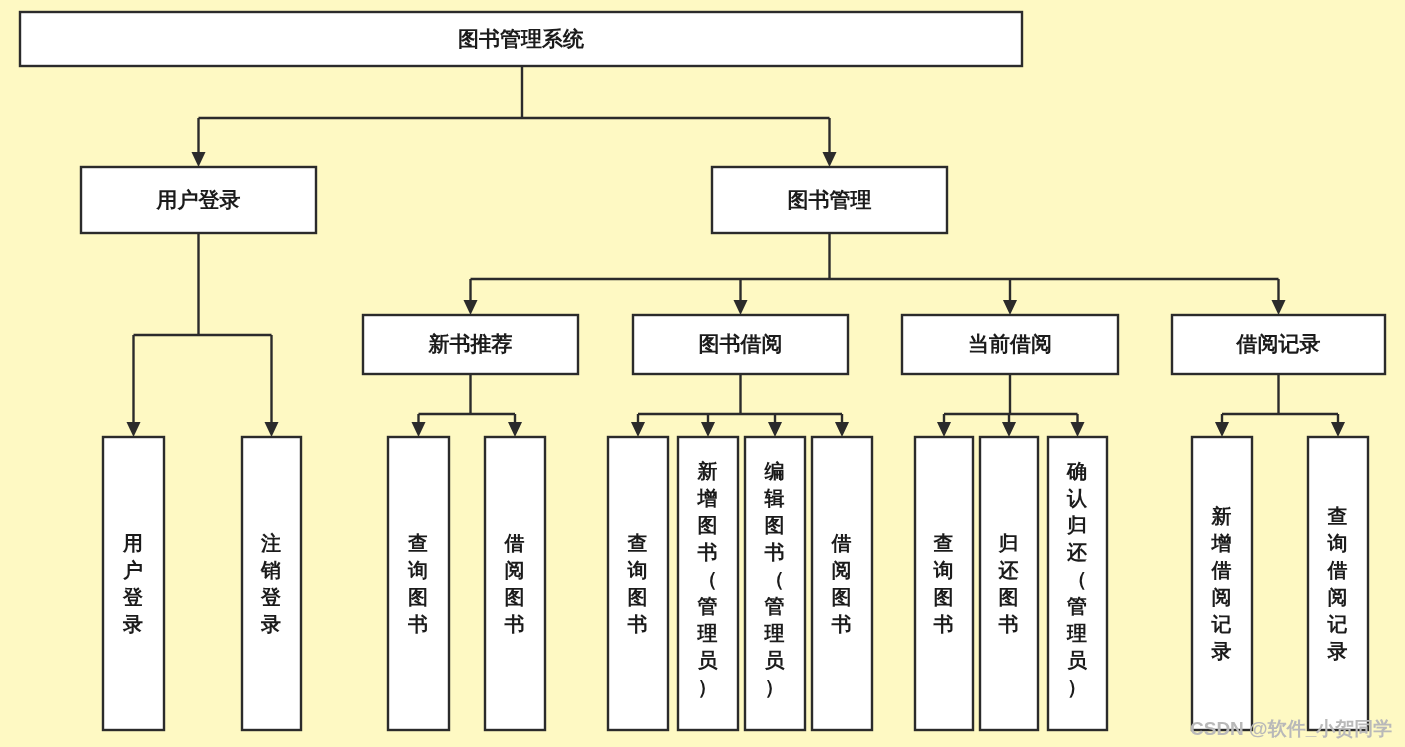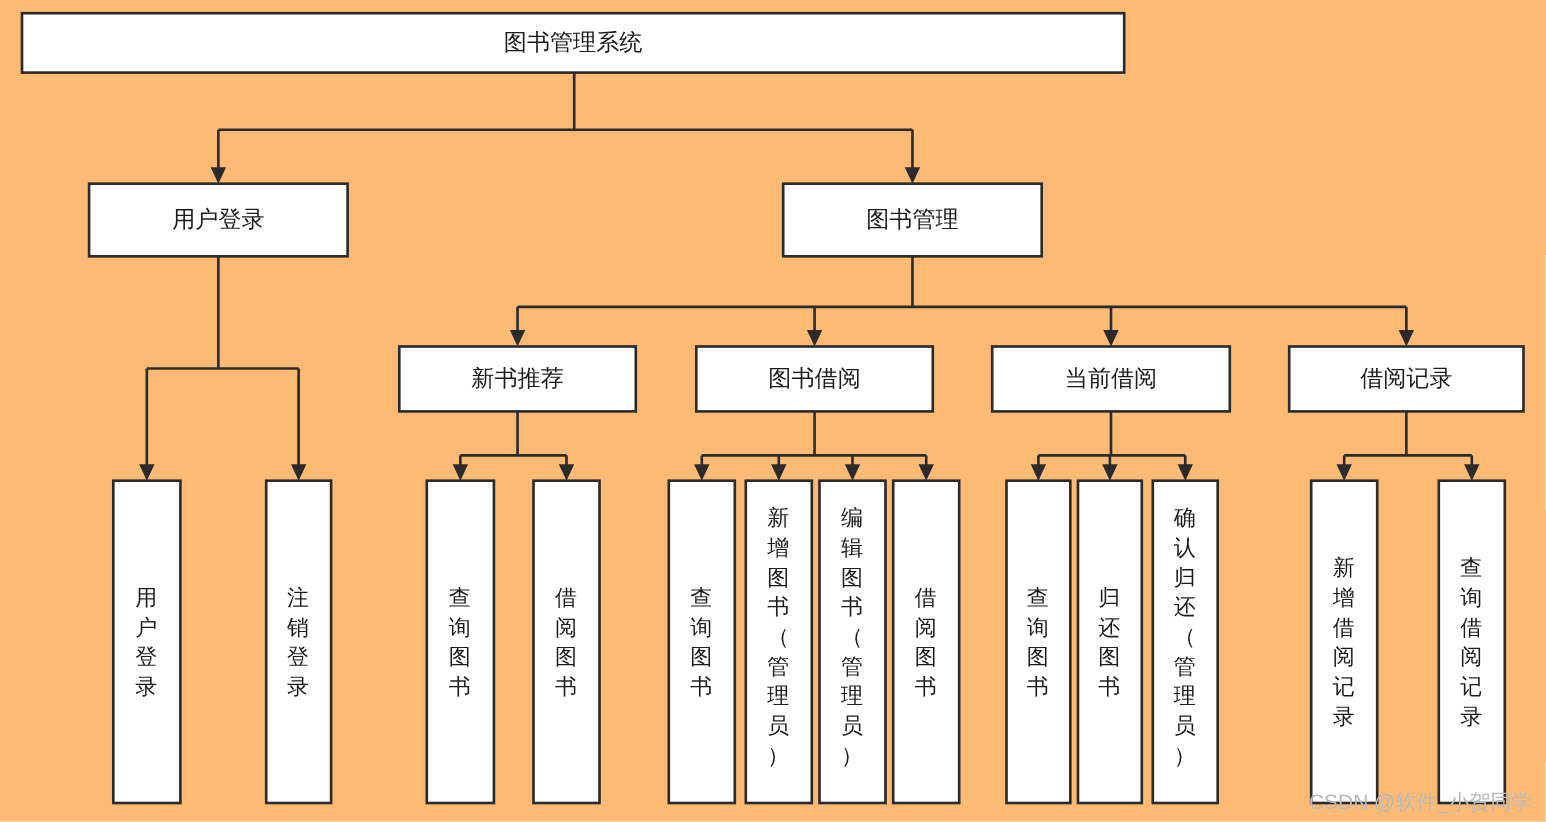--- a/index.html
+++ b/index.html
@@ -8,22 +8,23 @@
     padding: 0;
     background: #ffffff;
   }
   body {
     font-family: "Liberation Sans", "DejaVu Sans", sans-serif;
   }
   #diagram-root {
     position: relative;
     width: 1405px;
     height: 747px;
-    background: #fdba74;
+    background: #fef9c3;
     overflow: hidden;
+    font-weight: bold;
   }
   svg.diagram-canvas {
     position: absolute;
     left: 0;
     top: 0;
     width: 1405px;
     height: 747px;
     display: block;
   }
   .node-box {

